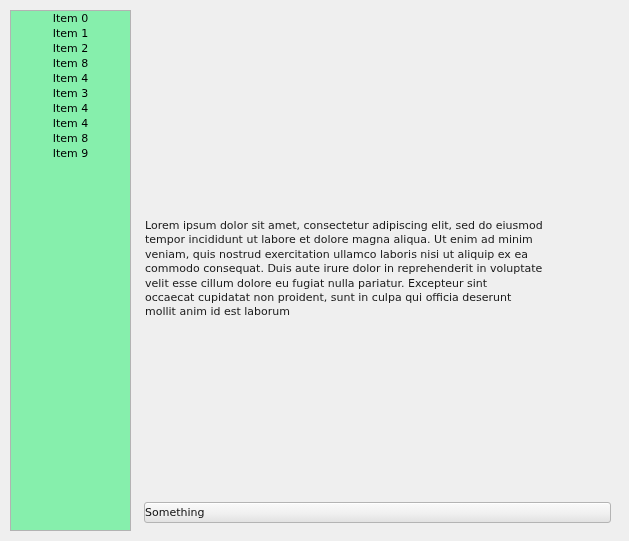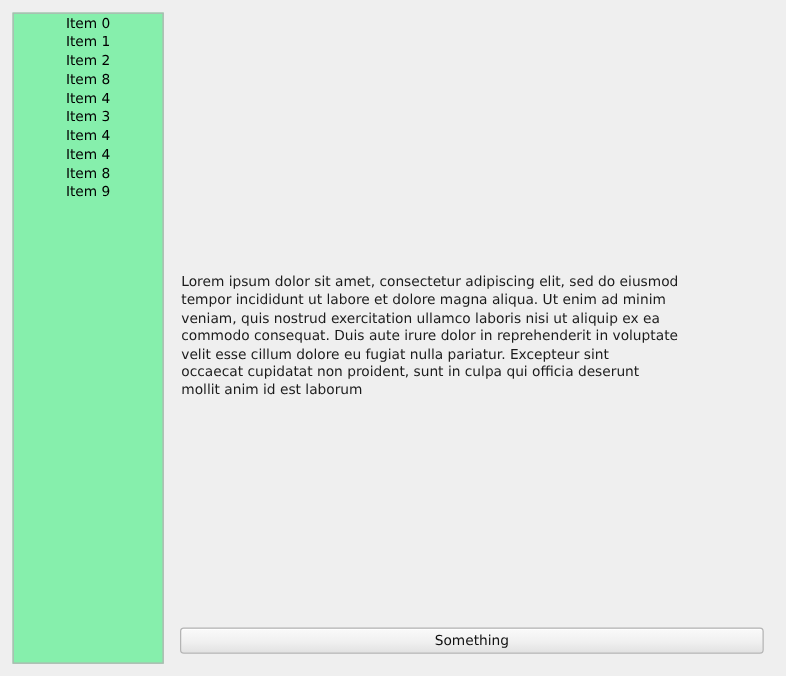--- a/index.html
+++ b/index.html
@@ -56,21 +56,21 @@
     width: 467px;
     height: 21px;
     box-sizing: border-box;
     border: 1px solid #b4b4b4;
     border-radius: 3px;
     background: linear-gradient(to bottom, #fafafa 0%, #f0f0f0 55%, #e2e2e2 100%);
     box-shadow: inset 0 1px 0 rgba(255,255,255,0.85);
     font-family: "DejaVu Sans", "Liberation Sans", sans-serif;
     font-size: 11px;
     color: #101010;
-    text-align: center;
+    text-align: left;
     line-height: 17px;
     padding: 0;
     cursor: default;
   }
 </style>
 </head>
 <body>
 
 <div class="window">
 

